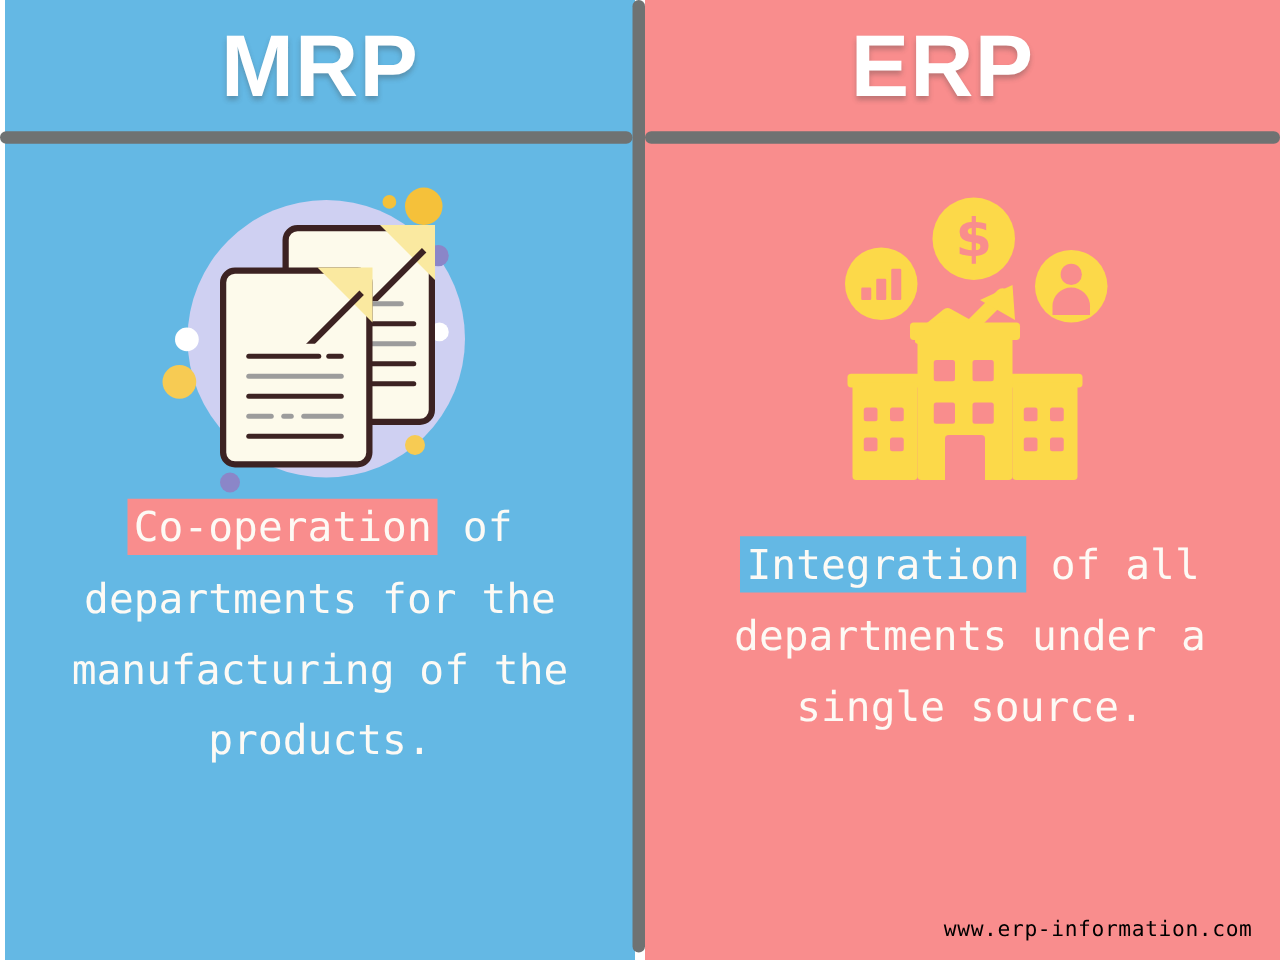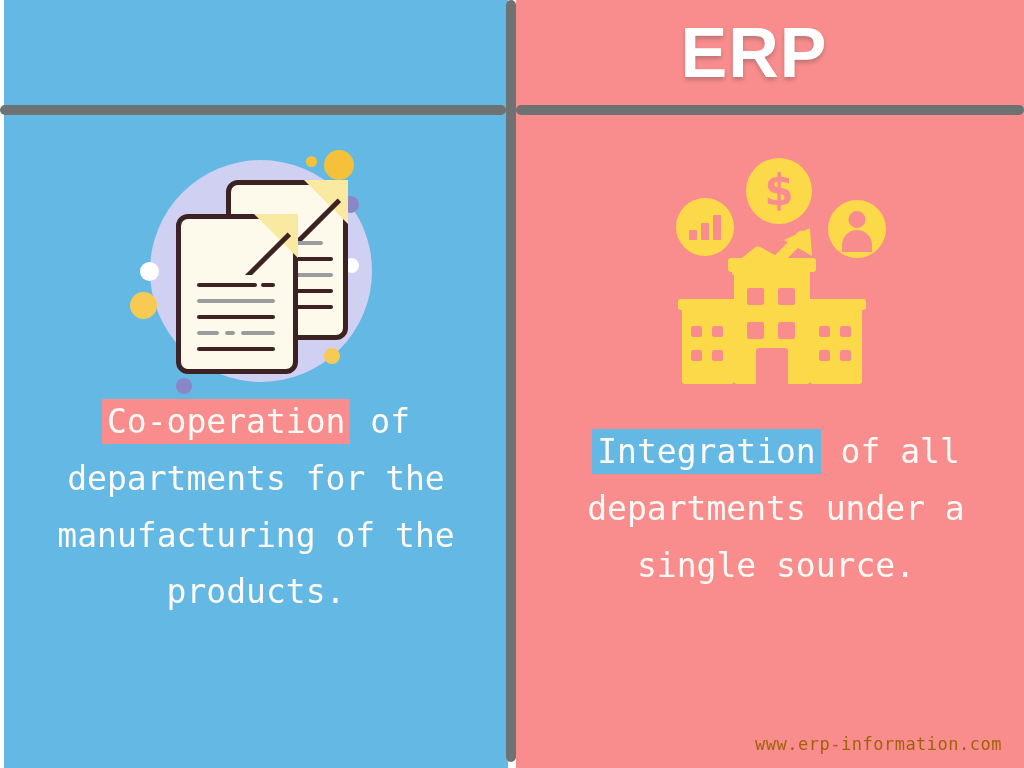--- a/index.html
+++ b/index.html
@@ -183,32 +183,35 @@
   #copy-erp { left:516px; top:424px; width:508px;padding-left:12px; }
   .hl { padding:3px 5px; }
   #hl-mrp { background:#f98d8d; }
   #hl-erp { background:#64b8e4; }
 
   
   #watermark {
     position:absolute; right:22px; bottom:14px;
     font-family:"DejaVu Sans Mono", monospace;
     font-size:17px;
-    color:#a16207;
+    color:#000000;
     letter-spacing:.5px;
   }
 </style>
 </head>
 <body>
 
 <div id="stage">
 
   <div class="panel" id="panel-mrp"></div>
   <div class="panel" id="panel-erp"></div>
 
+  <div class="header-band" id="header-mrp">
+    <span class="header-title">MRP</span>
+  </div>
   <div class="header-band" id="header-erp">
     <span class="header-title">ERP</span>
   </div>
 
   <div class="divider" id="divider-horizontal-left"></div>
   <div class="divider" id="divider-horizontal-right"></div>
   <div class="divider" id="divider-vertical"></div>
 
   <div id="mrp-illustration">
     <div id="lavender-circle"></div>

